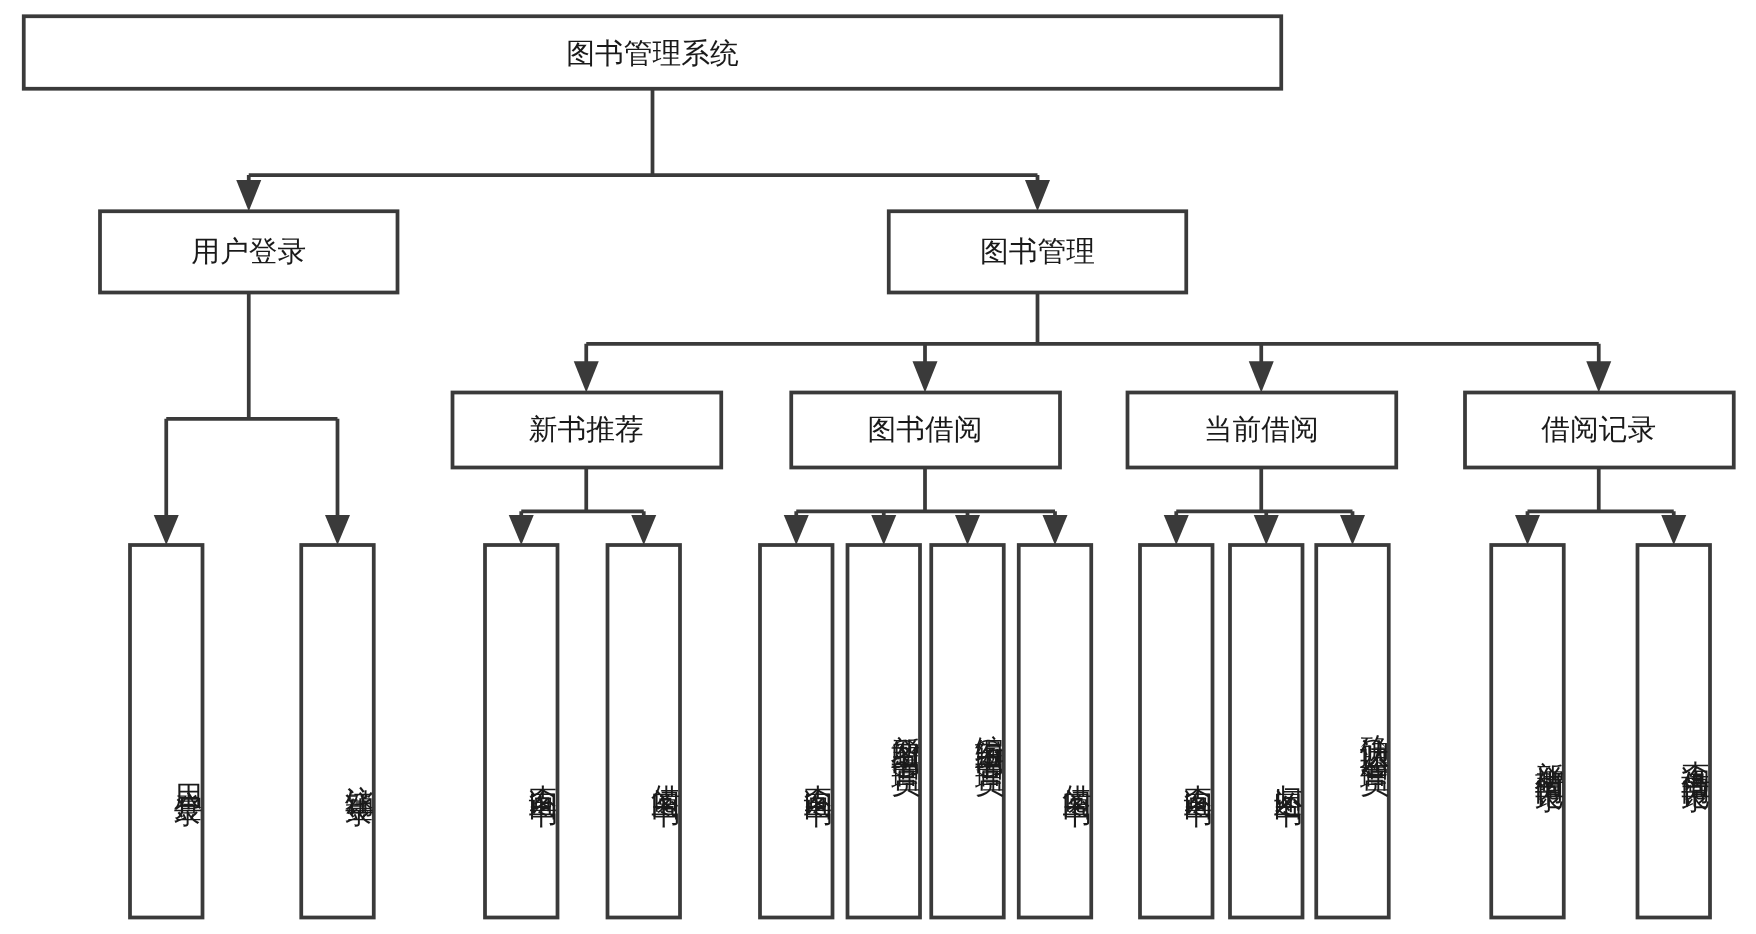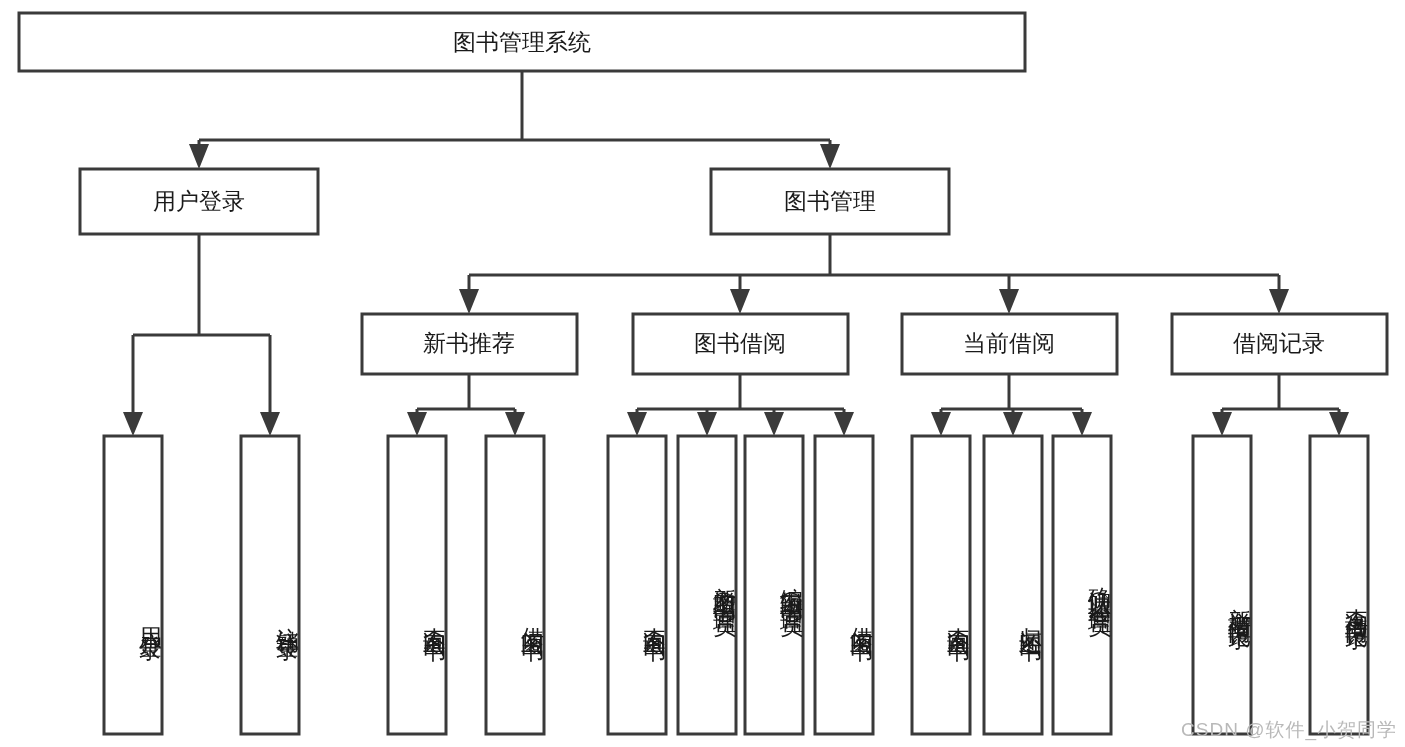--- a/index.html
+++ b/index.html
@@ -202,15 +202,14 @@
   <div class="leaf-label" style="left:608px; top:504px;  width:58px; height:225px;">查询图书</div>
   <div class="leaf-label" style="left:678px; top:444px;  width:58px; height:285px;">新增图书（管理员）</div>
   <div class="leaf-label" style="left:745px; top:444px;  width:58px; height:285px;">编辑图书（管理员）</div>
   <div class="leaf-label" style="left:815px; top:504px;  width:58px; height:225px;">借阅图书</div>
   <div class="leaf-label" style="left:912px; top:504px;  width:58px; height:225px;">查询图书</div>
   <div class="leaf-label" style="left:984px; top:504px;  width:58px; height:225px;">归还图书</div>
   <div class="leaf-label" style="left:1053px; top:444px; width:58px; height:285px;">确认归还（管理员）</div>
   <div class="leaf-label" style="left:1193px; top:474px; width:58px; height:255px;">新增借阅记录</div>
   <div class="leaf-label" style="left:1310px; top:474px; width:58px; height:255px;">查询借阅记录</div>
 
-  <div class="watermark">CSDN @软件_小贺同学</div>
 
 </div>
 
 </body></html>

